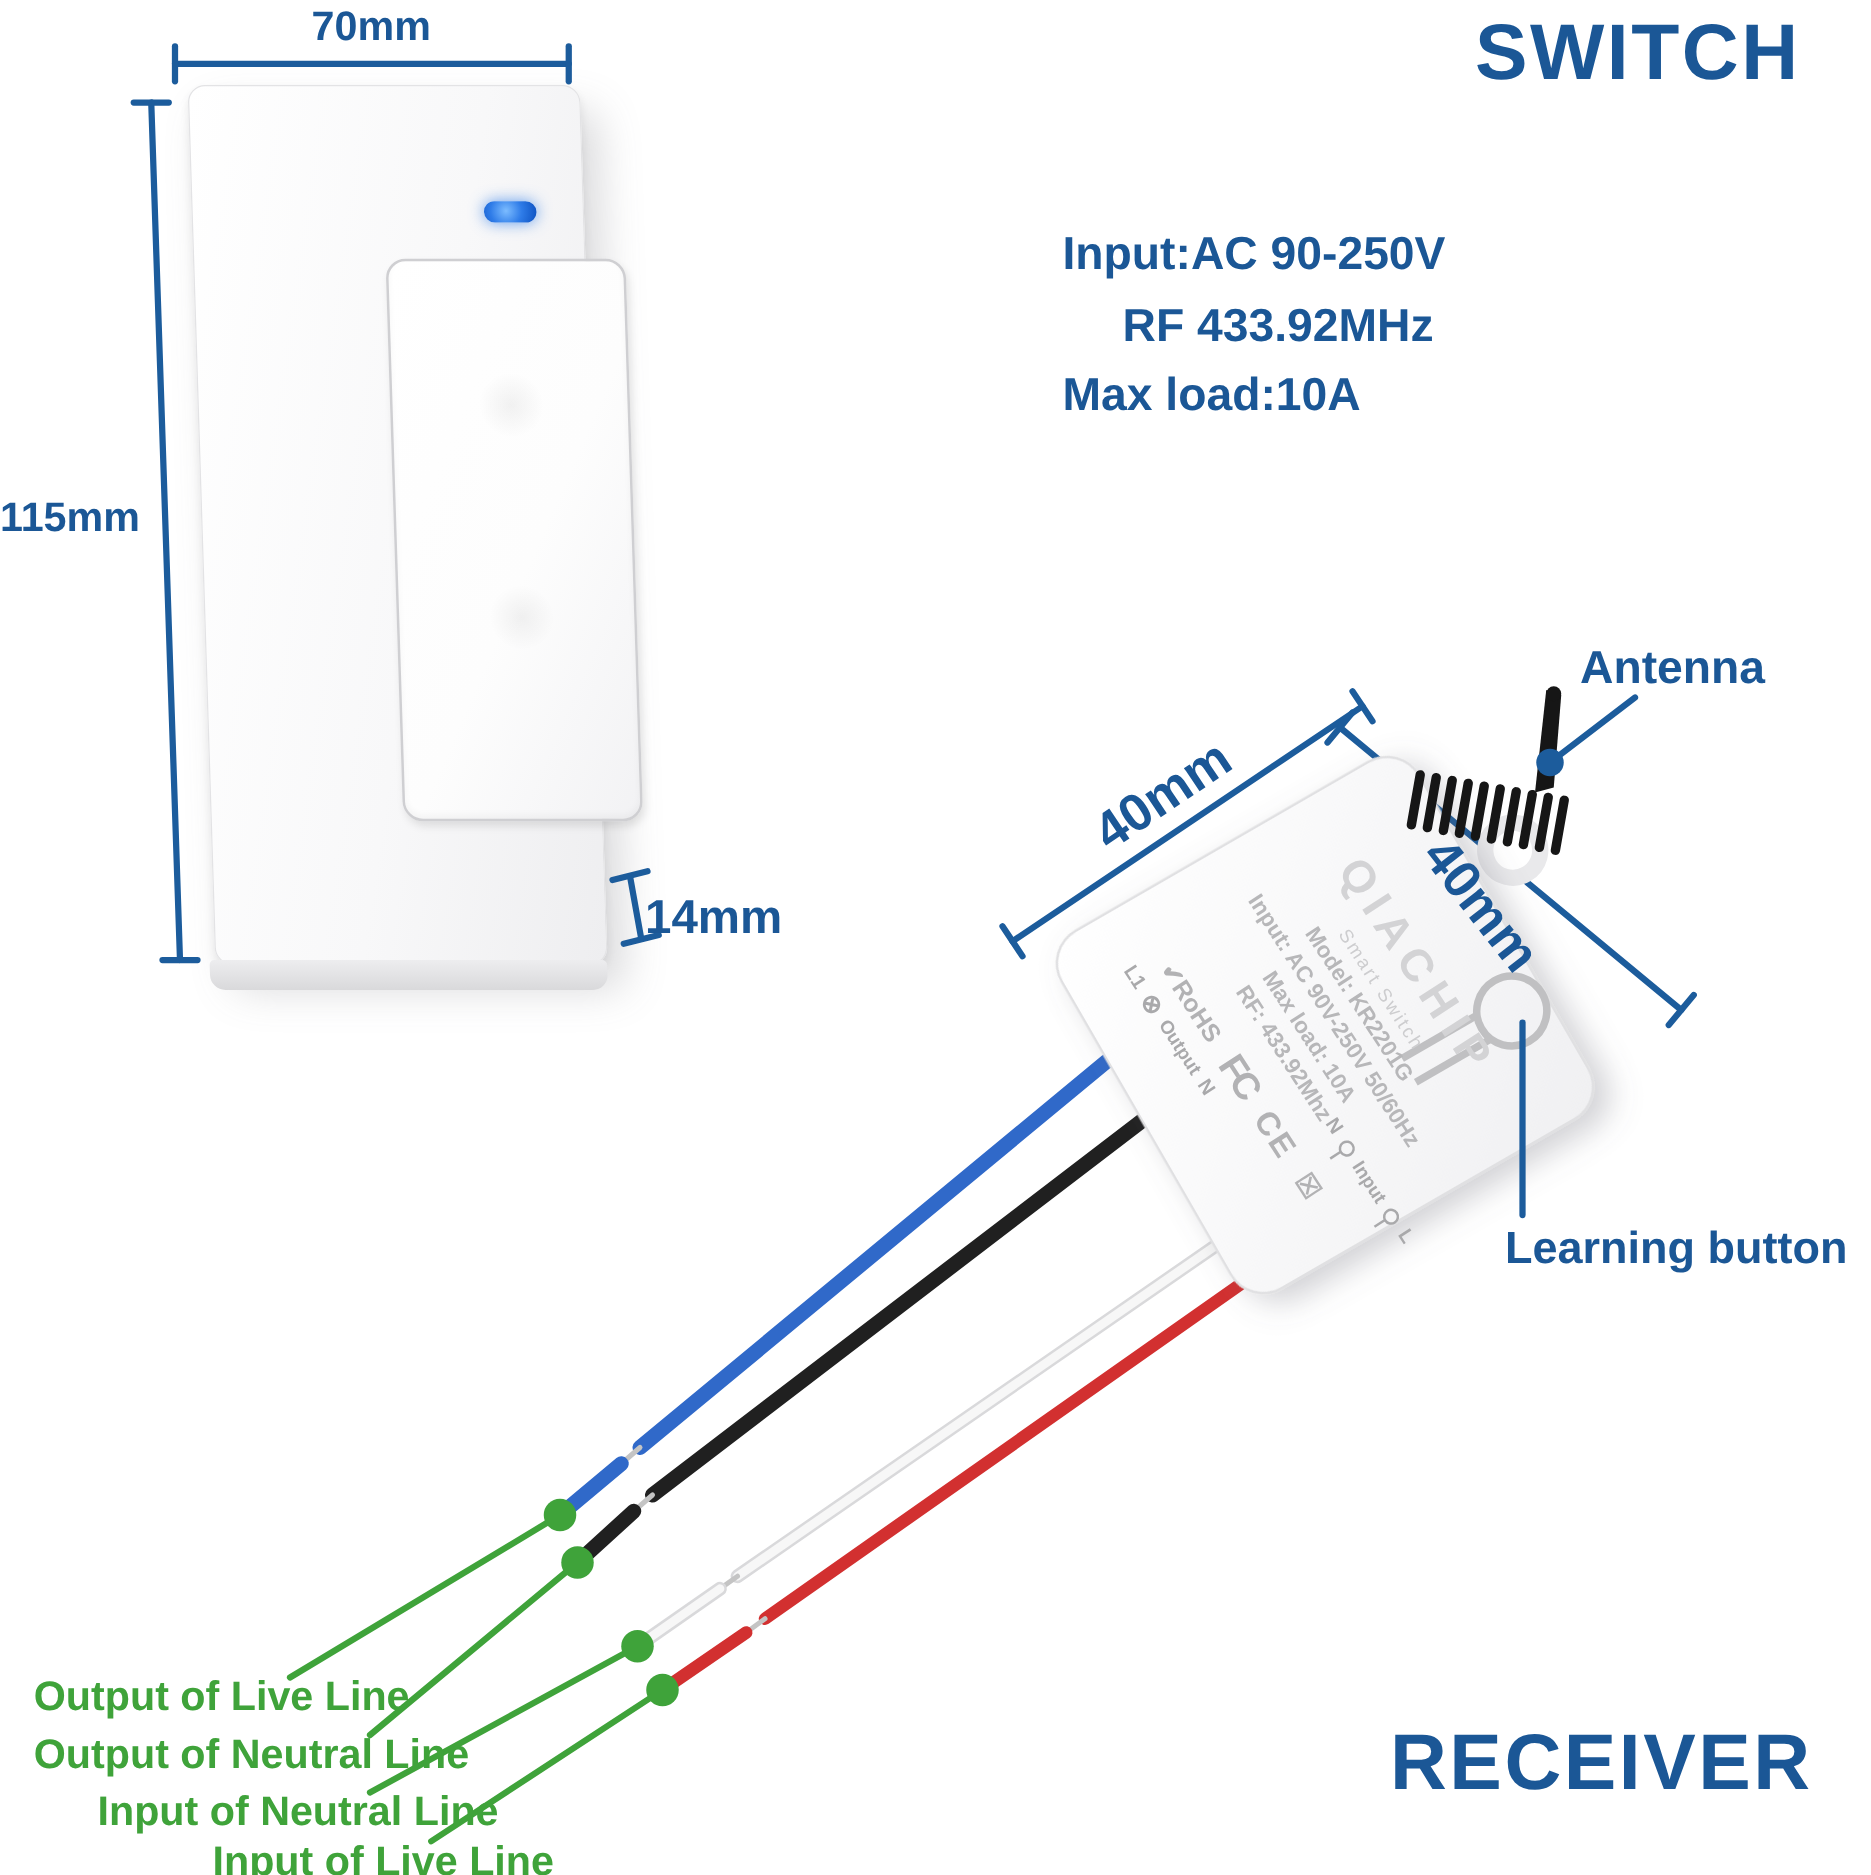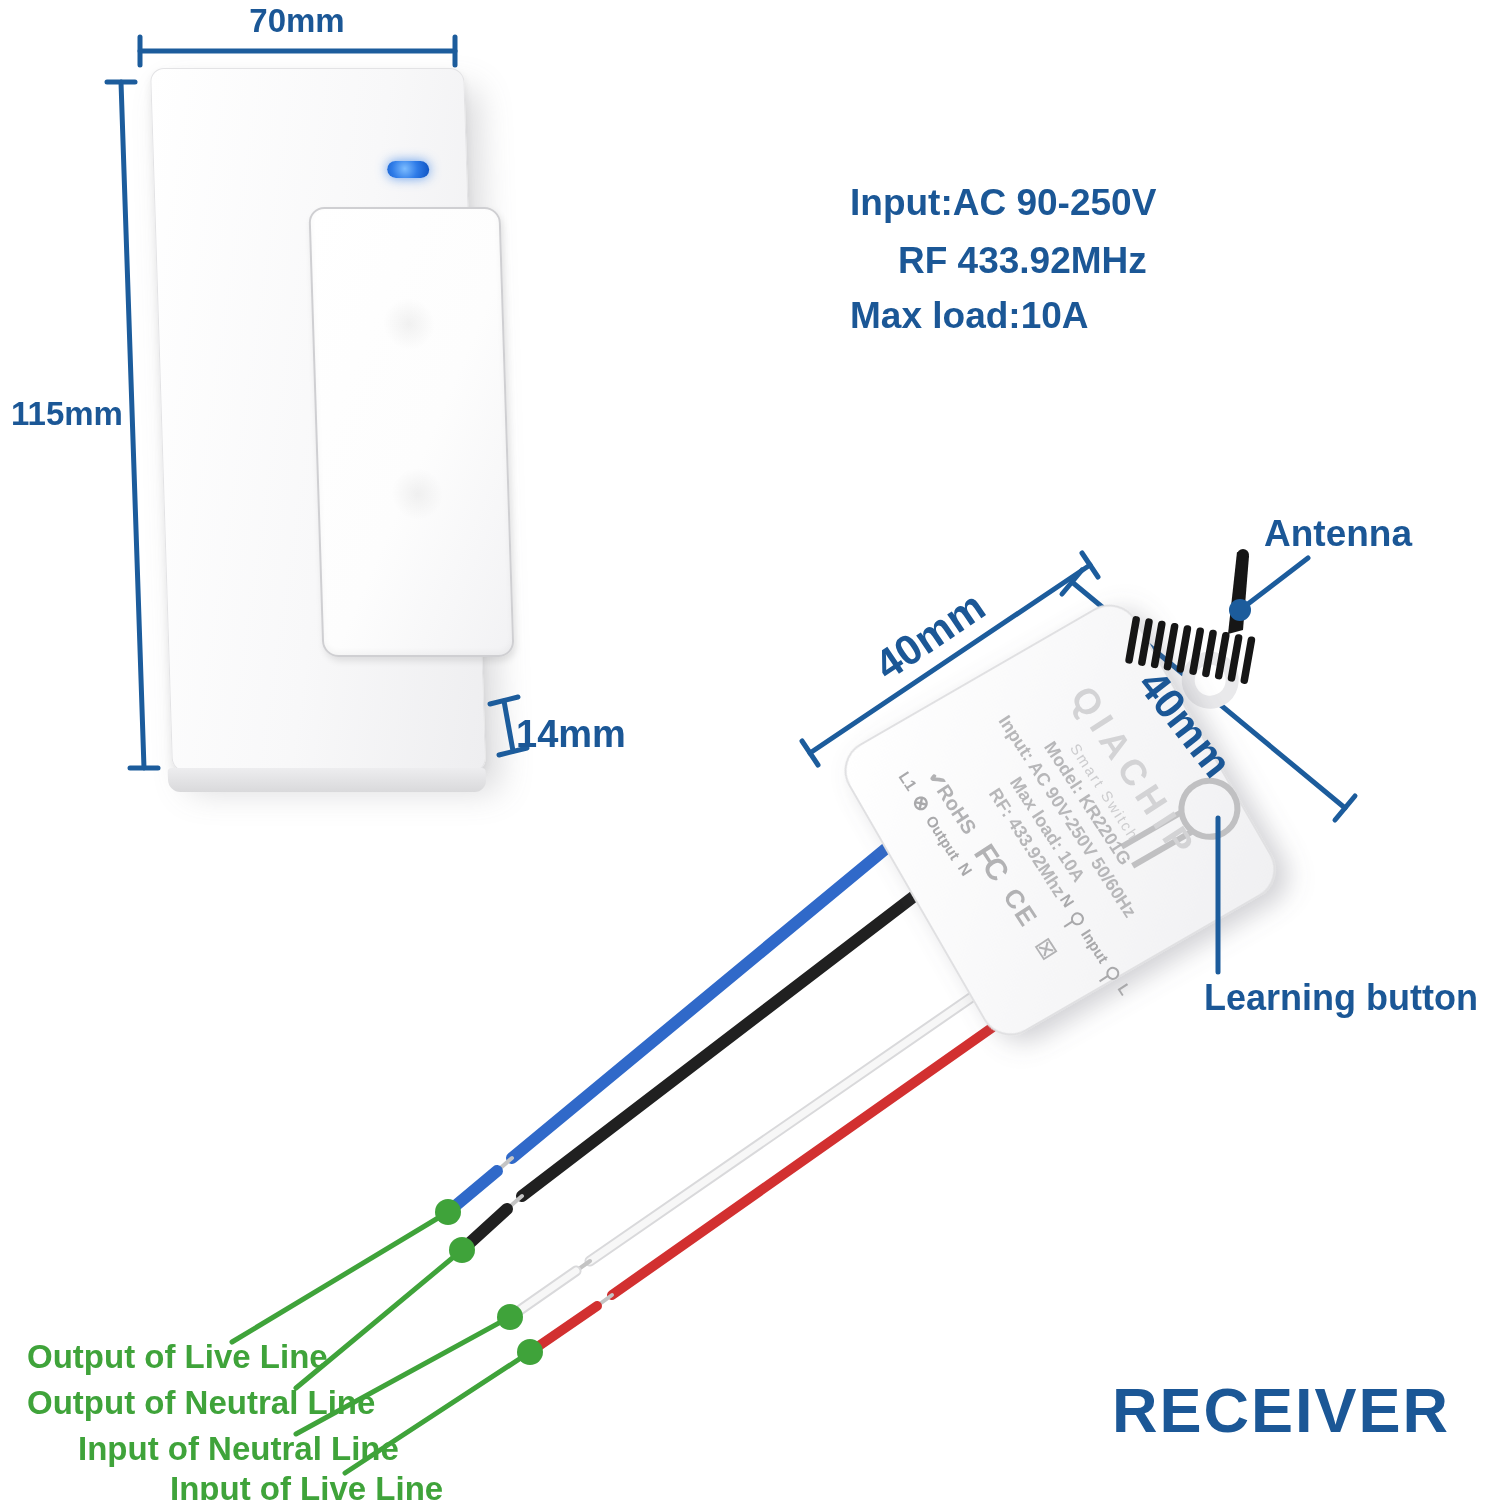--- a/index.html
+++ b/index.html
@@ -172,26 +172,27 @@
       <line x1="345" y1="1473" x2="530" y2="1352"></line>
     </g>
     <g fill="#3fa33a">
       <circle cx="448" cy="1212" r="13"></circle>
       <circle cx="462" cy="1250" r="13"></circle>
       <circle cx="510" cy="1317" r="13"></circle>
       <circle cx="530" cy="1352" r="13"></circle>
     </g>
   </svg>
 
+  <div class="txt blue big-title" style="left:1180px;top:6px;">SWITCH</div>
   <div class="txt blue spec" style="left:850px;top:182px;">Input:AC 90-250V</div>
   <div class="txt blue spec" style="left:850px;top:240px;margin-left:48px;">RF 433.92MHz</div>
   <div class="txt blue spec" style="left:850px;top:295px;">Max load:10A</div>
 
   <div class="txt blue dim" style="left:227px;top:2px;width:140px;text-align:center;">70mm</div>
-  <div class="txt blue dim" style="left:0px;top:395px;width:134px;text-align:center;">115mm</div>
+  <div class="txt blue dim" style="left:0px;top:395px;width:108px;text-align:center;">115mm</div>
   <div class="txt blue dim-sm" style="left:516px;top:713px;">14mm</div>
   <div class="txt blue dim-rot" style="left:850px;top:612px;transform:rotate(-34deg);">40mm</div>
   <div class="txt blue dim-rot" style="left:1105px;top:700px;transform:rotate(52deg);">40mm</div>
 
   <div class="txt blue" style="left:1264px;top:513px;font-size:37px;">Antenna</div>
   <div class="txt blue" style="left:1204px;top:977px;font-size:36px;">Learning button</div>
   <div class="txt blue big-title" style="left:1112px;top:1374px;">RECEIVER</div>
 
   <div class="engraved">
     <div class="brand">QIACHIP</div>

